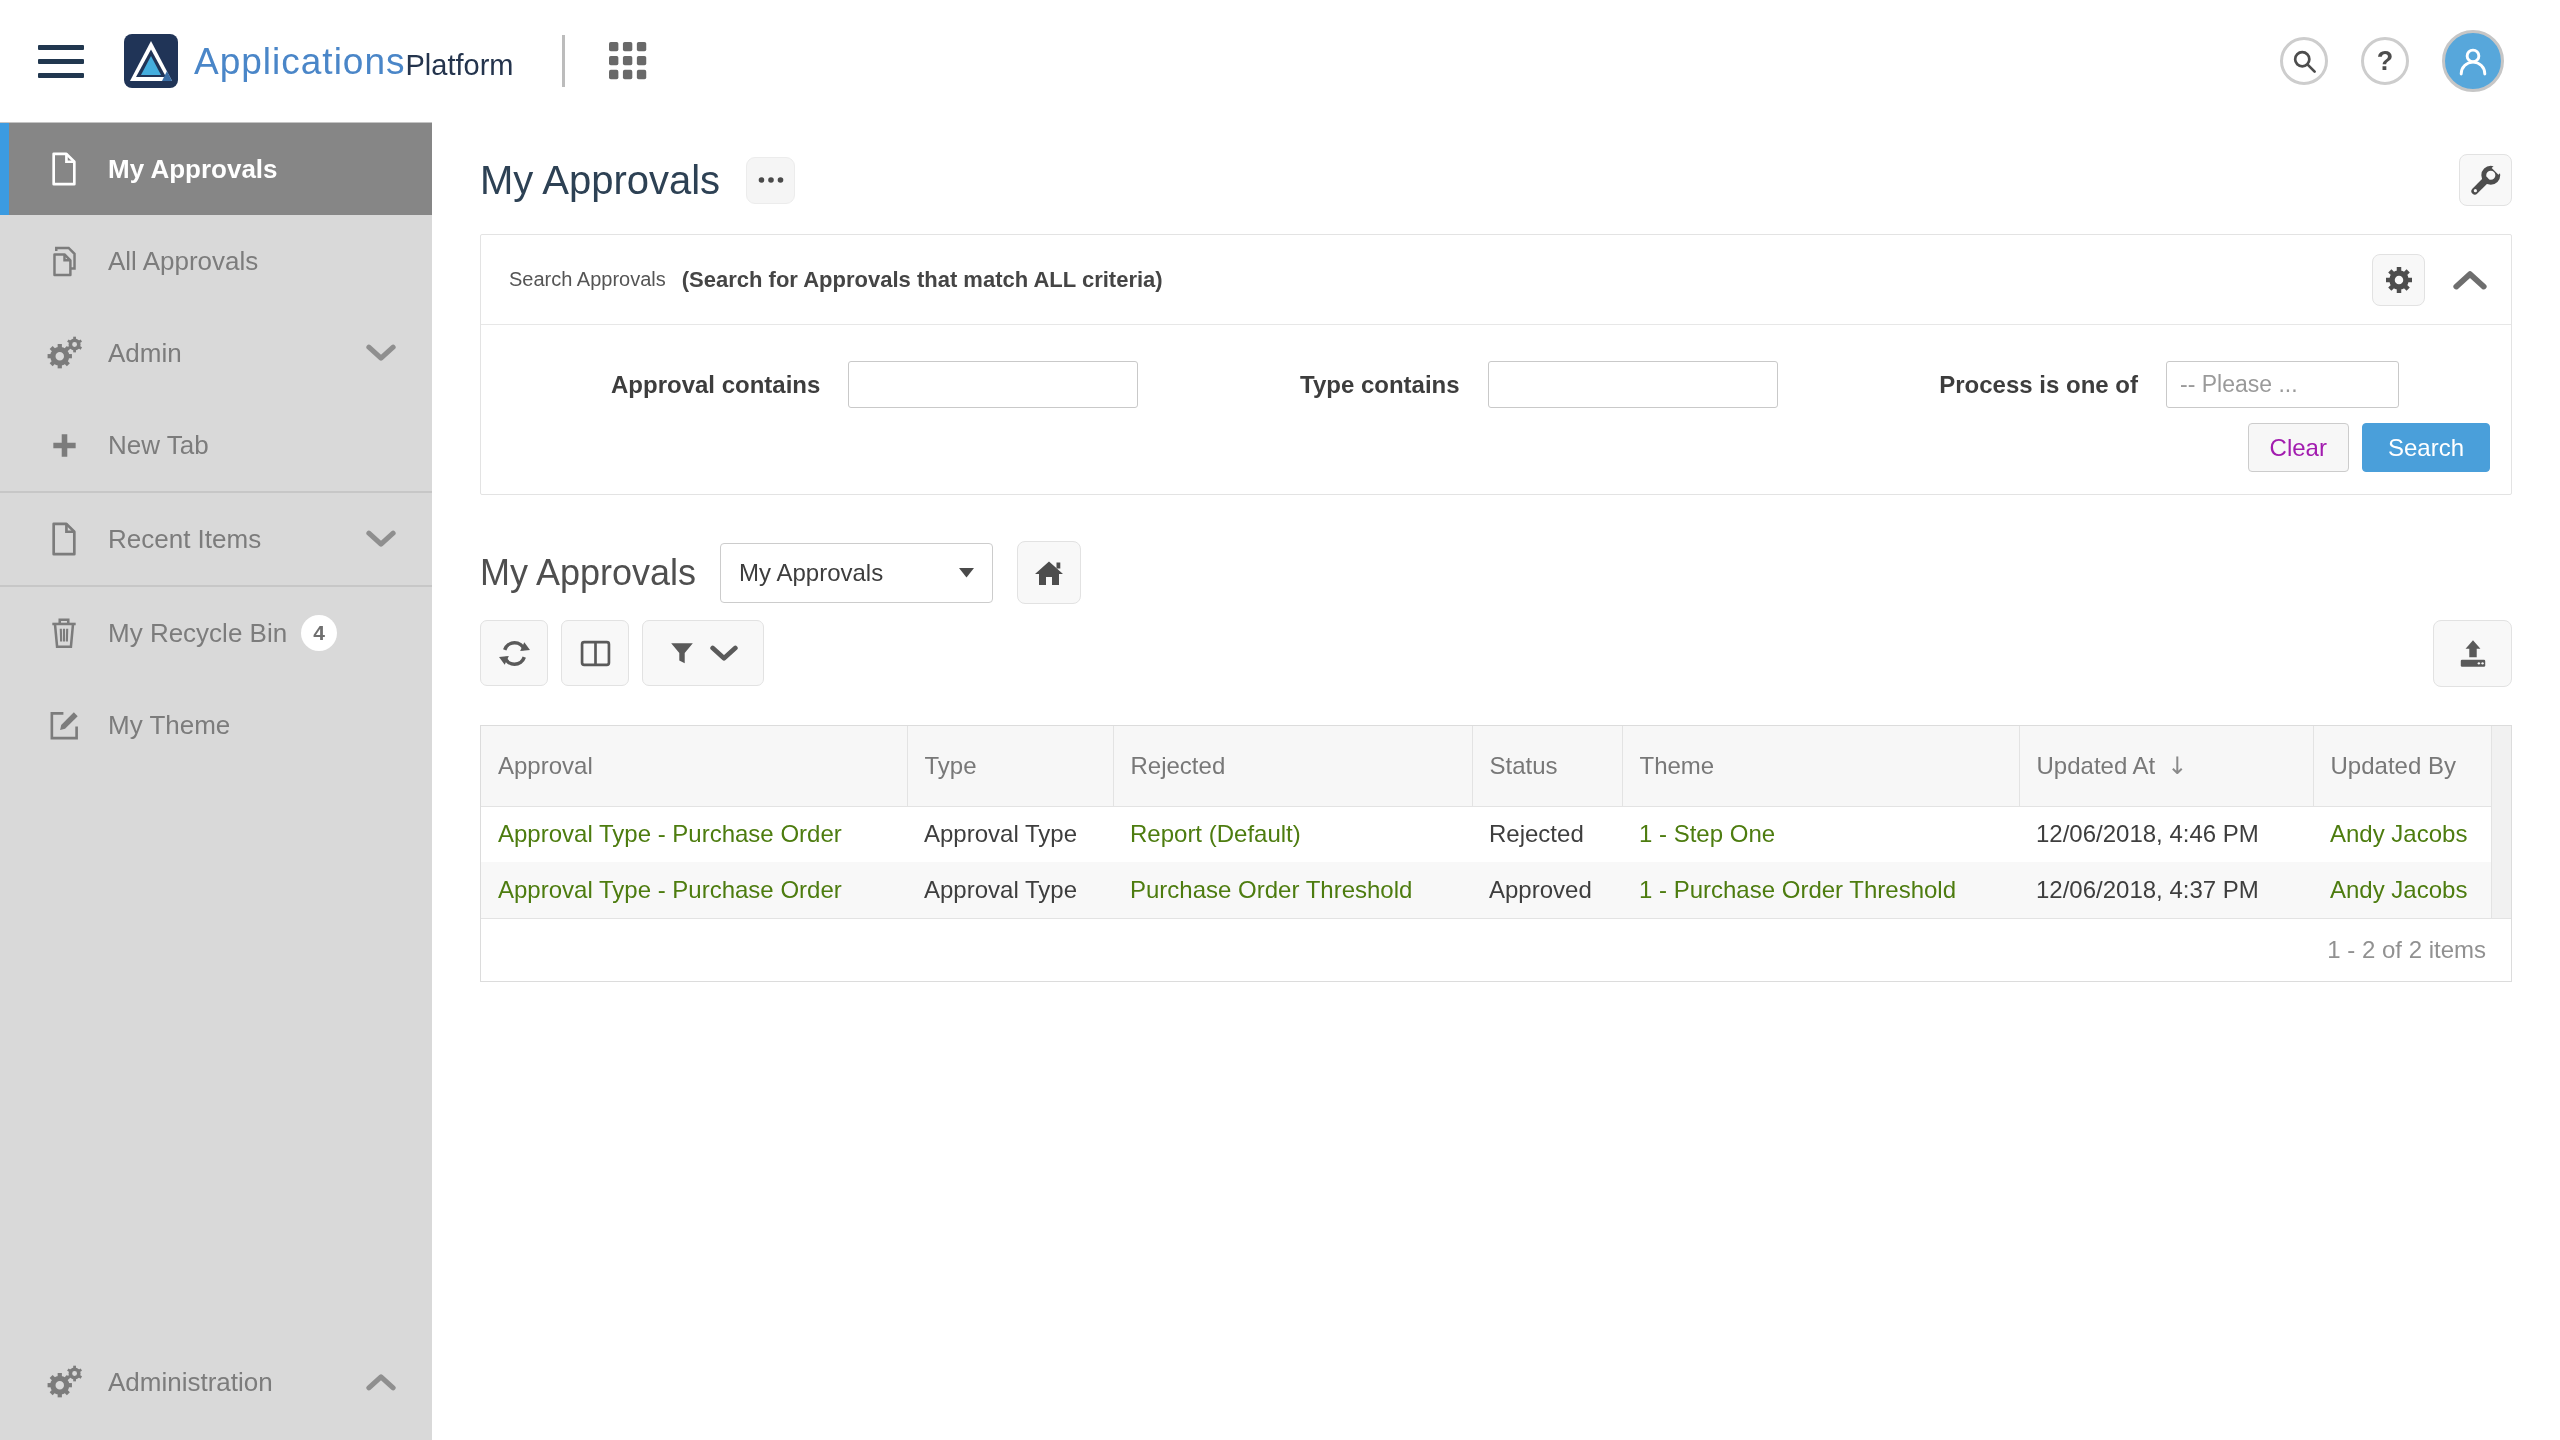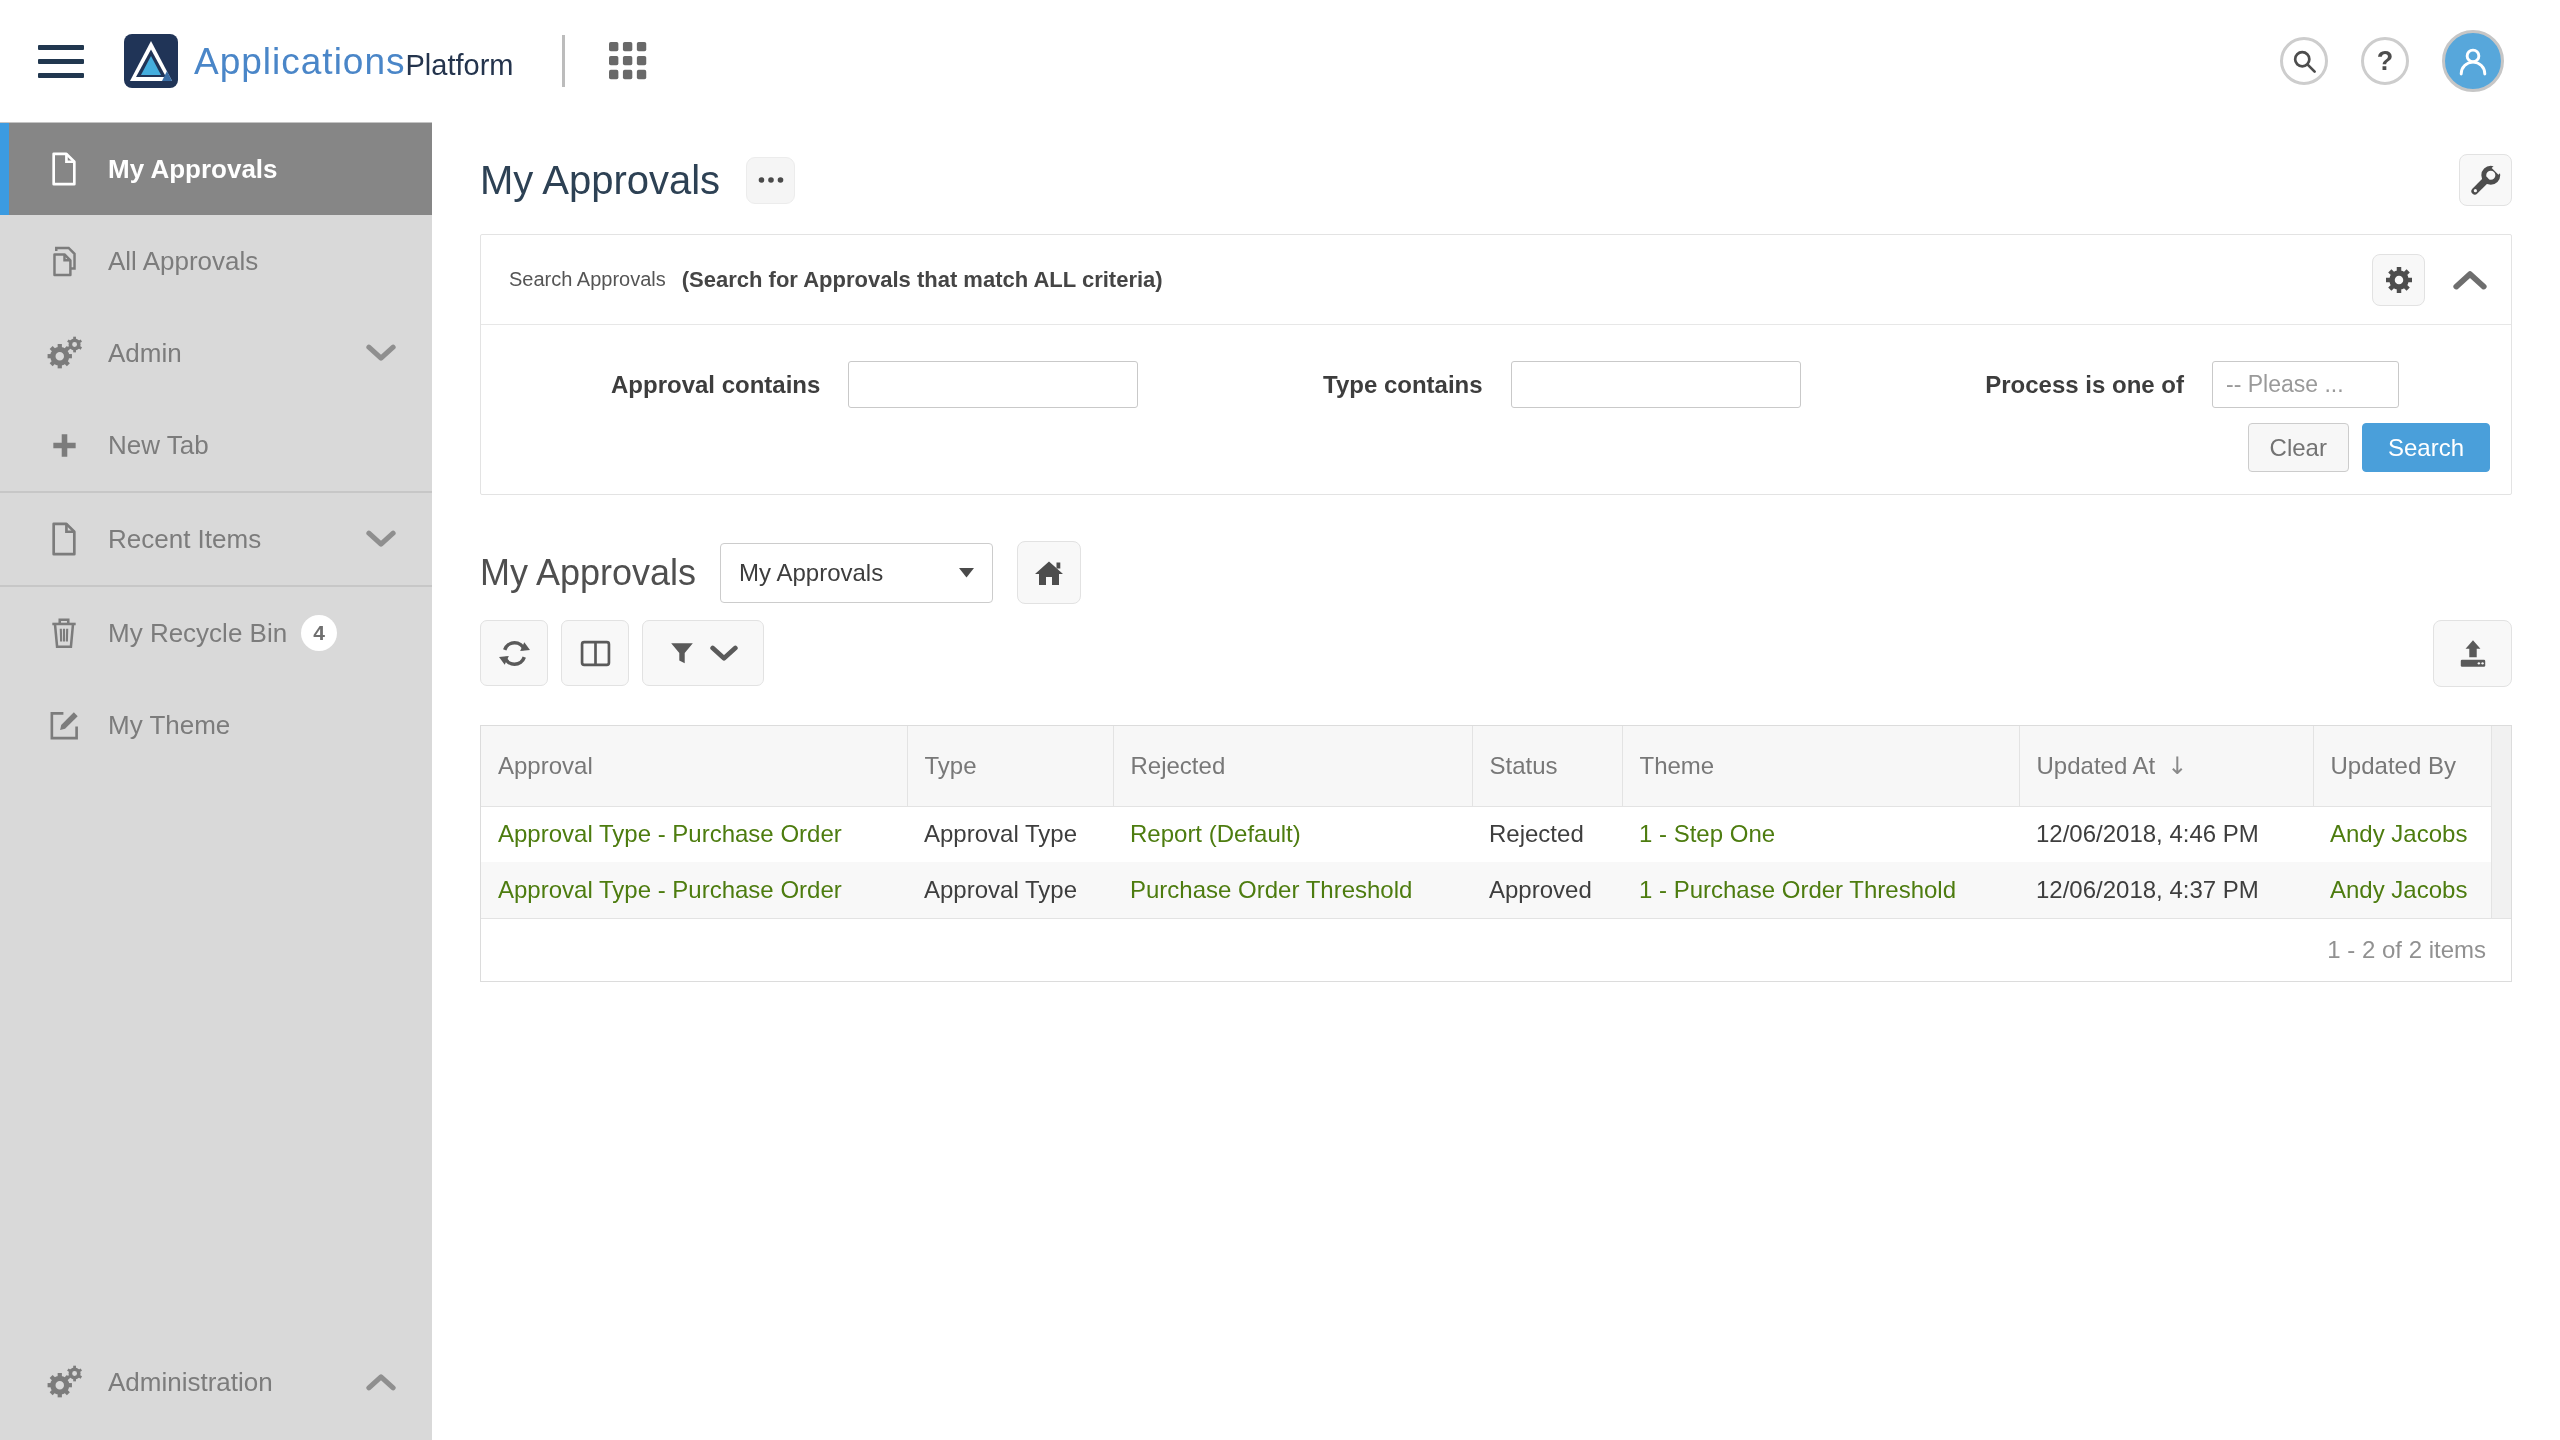--- a/index.html
+++ b/index.html
@@ -59,25 +59,25 @@
   .panel-title { font-size:20px; font-weight:400; color:#555; }
   .panel-subtitle { font-size:22px; font-weight:700; color:#454545; margin-left:16px; }
   .gear-btn { margin-left:auto; width:53px; height:52px; }
   .collapse-chev { width:34px; color:#6e6e6e; margin:0 12px 0 28px; display:flex; cursor:pointer; }
   .chev-up { transform:rotate(180deg); }
   .form-row { display:flex; align-items:center; justify-content:space-between; padding:36px 112px 0 130px; }
   .field { display:flex; align-items:center; gap:28px; }
   .field label { font-size:24px; font-weight:700; color:#3d3d3d; }
   .field input { height:47px; width:290px; border:1px solid #c9c9c9; border-radius:3px;
     font-size:23px; padding:0 13px; color:#333; font-family:"Liberation Sans",sans-serif; }
-  .field.process input { width:187px; }
+  .field.process input { width:233px; }
   .field input::placeholder { color:#9a9a9a; }
   .actions-row { display:flex; justify-content:flex-end; gap:13px; padding:15px 21px 22px; }
   .btn { height:49px; font-size:24px; border-radius:4px; cursor:pointer; font-family:"Liberation Sans",sans-serif; }
-  .btn-clear { padding:0 21px; color:#737373; background:#f7f7f7; border:1px solid #cccccc; }
+  .btn-clear { padding:0 21px; color:#a21caf; background:#f7f7f7; border:1px solid #cccccc; }
   .btn-search { padding:0 25px; color:#fff; background:#4a9fda; border:1px solid #4a9fda; }
 
   
   .grid-section { margin-top:46px; }
   .grid-title-row { display:flex; align-items:center; }
   .grid-title { font-size:36px; font-weight:400; color:#4f4f4f; }
   .view-select { margin-left:24px; width:273px; height:60px; border:1px solid #cccccc; border-radius:4px;
     background:#fff; display:flex; align-items:center; padding:0 18px; font-size:24px; color:#3d3d3d; cursor:pointer; }
   .view-caret { margin-left:auto; display:flex; }
   .home-btn { margin-left:24px; width:64px; height:63px; }

